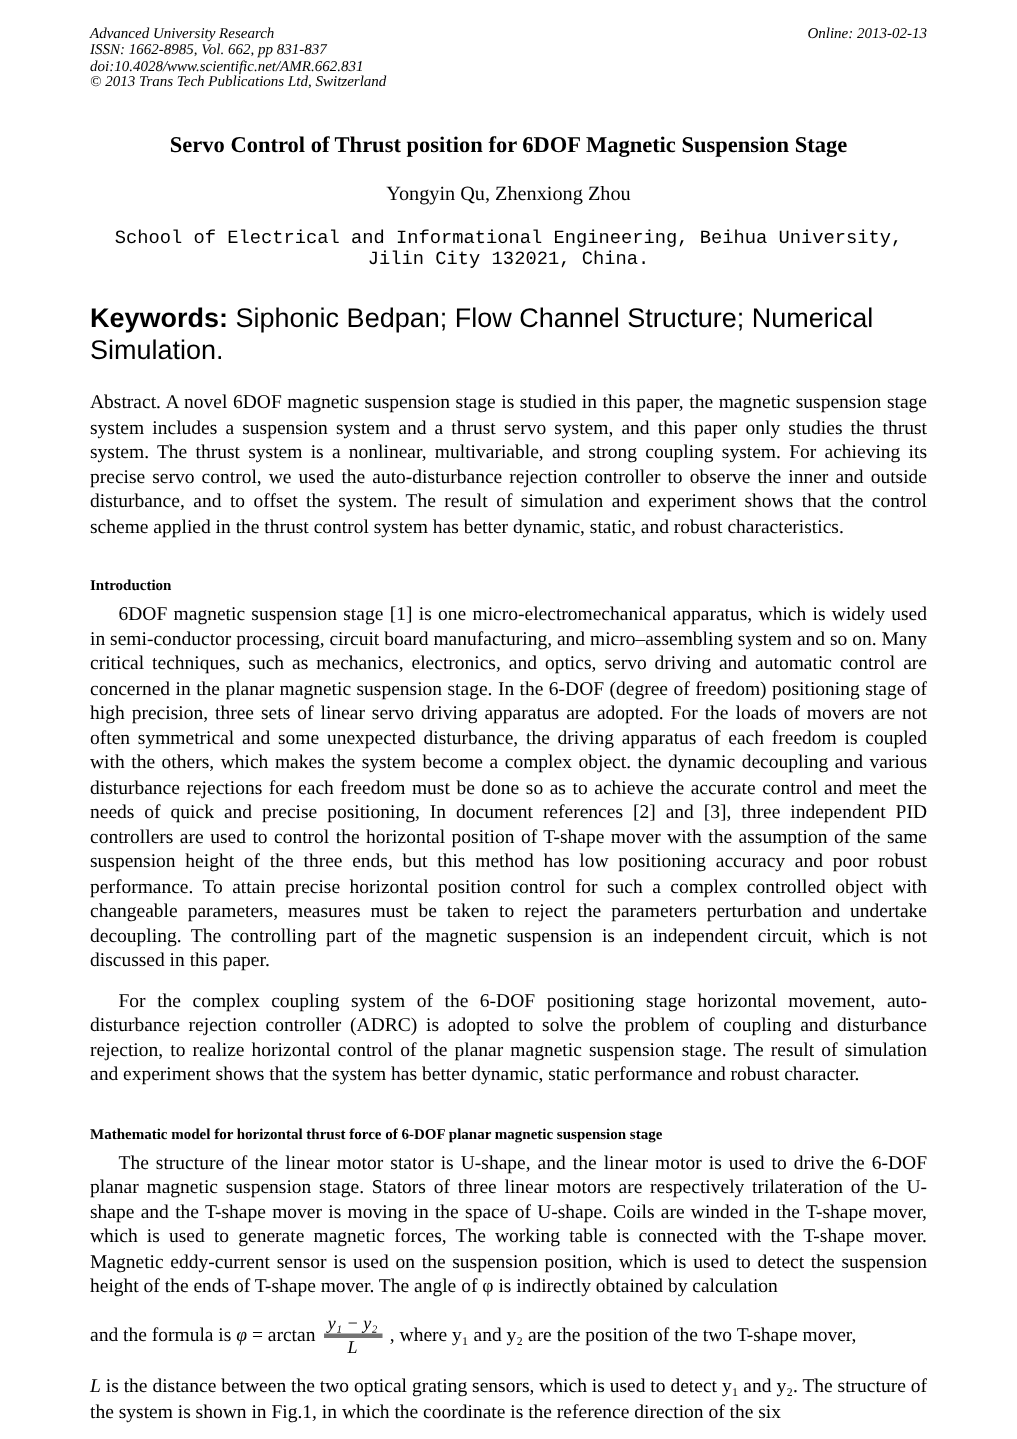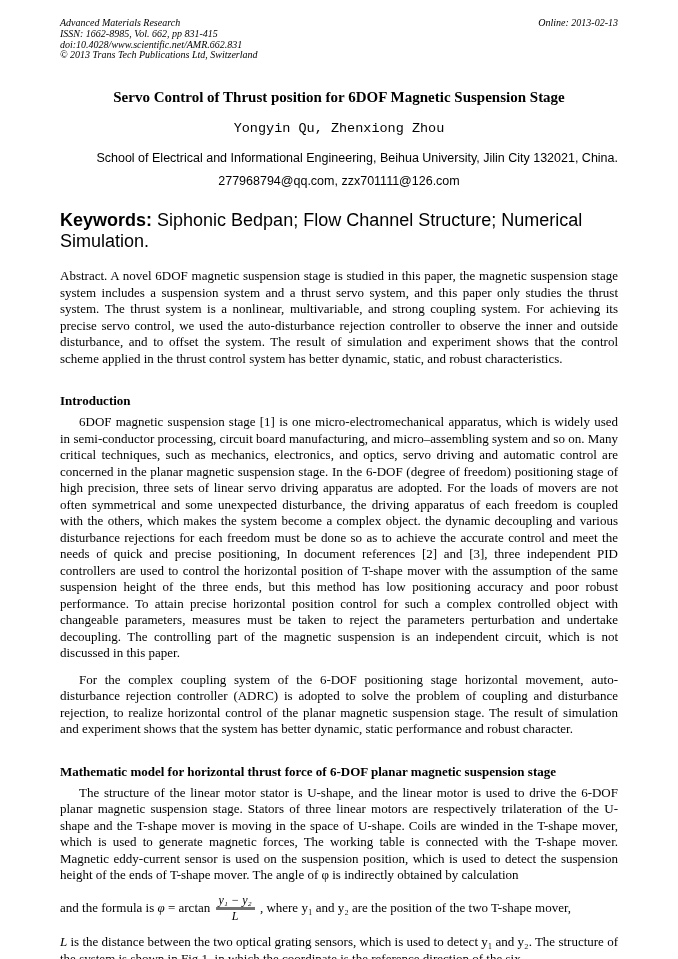--- a/index.html
+++ b/index.html
@@ -19,26 +19,26 @@
   }
   .header-left div { white-space: nowrap; }
 
   
   .title {
     font-family: Liberation Serif, serif;
     font-weight: bold; font-size: 15px; line-height: 1.2;
     text-align: center; margin: 27px 0 0 0;
   }
   .authors {
-    font-family: Liberation Mono, monospace;
+    font-family: Liberation Serif, serif;
     font-size: 13.5px; text-align: center; margin-top: 15px;
   }
   .affiliation {
-    font-family: Liberation Sans, sans-serif;
-    font-size: 12.5px; text-align: right; margin-top: 15px;
+    font-family: Liberation Mono, monospace;
+    font-size: 12.5px; text-align: center; margin-top: 15px;
   }
   .emails {
     font-family: "Liberation Sans", sans-serif;
     font-size: 12.5px; text-align: center; margin-top: 9px;
   }
   .keywords {
     font-family: "Liberation Sans", sans-serif;
     font-size: 18px; margin: 22px 0 0 0;
   }
   .keywords b { font-weight: bold; }
@@ -46,21 +46,21 @@
   
   .body-par {
     font-size: 13px; line-height: 16.5px;
     text-align: justify; margin: 15px 0 0 0;
   }
   .abstract { margin-top: 16px; }
   .abstract b { font-weight: normal; }
   .indent { text-indent: 19px; }
   .section-heading {
     font-family: "Liberation Serif", serif;
-    font-size: 13px; font-weight: bold;
+    font-size: 10px; font-weight: bold;
     margin: 26px 0 0 0;
   }
   .section-heading + .body-par { margin-top: 5px; font-family: Liberation Serif, serif; }
   .body-par + .body-par { margin-top: 10px; }
 
   
   .formula-line { margin-top: 8px; }
   .var { font-style: italic; }
   .frac {
     display: inline-block; vertical-align: middle;
@@ -71,35 +71,34 @@
   .frac .den { display: block; }
   .last-par { margin-top: 10px; }
 </style>
 </head>
 <body>
 
 <div class="page">
 
   <div class="header">
     <div class="header-left">
-      <div>Advanced Materials Research</div>
-      <div>ISSN: 1662-8985, Vol. 662, pp 831-415</div>
+      <div>Advanced University Research</div>
+      <div>ISSN: 1662-8985, Vol. 662, pp 831-837</div>
       <div>doi:10.4028/www.scientific.net/AMR.662.831</div>
       <div>© 2013 Trans Tech Publications Ltd, Switzerland</div>
     </div>
     <div class="header-right">Online: 2013-02-13</div>
   </div>
 
   <h1 class="title">Servo Control of Thrust position for 6DOF Magnetic Suspension Stage</h1>
 
   <div class="authors">Yongyin Qu,  Zhenxiong Zhou</div>
 
   <div class="affiliation">School of Electrical and Informational Engineering, Beihua University, Jilin City 132021, China.</div>
 
-  <div class="emails">277968794@qq.com, zzx701111@126.com</div>
 
   <p class="keywords"><b>Keywords:</b><span> Siphonic Bedpan; Flow Channel Structure; Numerical Simulation.</span></p>
 
   <p class="body-par abstract"><b>Abstract.</b><span> A novel 6DOF magnetic suspension stage is studied in this paper, the magnetic suspension stage system includes a suspension system and a thrust servo system, and this paper only studies the thrust system. The thrust system is a nonlinear, multivariable, and strong coupling system. For achieving its precise servo control, we used the auto-disturbance rejection controller to observe the inner and outside disturbance, and to offset the system. The result of simulation and experiment shows that the control scheme applied in the thrust control system has better dynamic, static, and robust characteristics.</span></p>
 
   <h2 class="section-heading">Introduction</h2>
 
   <p class="body-par indent">6DOF magnetic suspension stage [1] is one micro-electromechanical apparatus, which is widely used in semi-conductor processing, circuit board manufacturing, and micro–assembling system and so on. Many critical techniques, such as mechanics, electronics, and optics, servo driving and automatic control are concerned in the planar magnetic suspension stage. In the 6-DOF (degree of freedom) positioning stage of high precision, three sets of linear servo driving apparatus are adopted. For the loads of movers are not often symmetrical and some unexpected disturbance, the driving apparatus of each freedom is coupled with the others, which makes the system become a complex object. the dynamic decoupling and various disturbance rejections for each freedom must be done so as to achieve the accurate control and meet the needs of quick and precise positioning, In document references [2] and [3], three independent PID controllers are used to control the horizontal position of T-shape mover with the assumption of the same suspension height of the three ends, but this method has low positioning accuracy and poor robust performance. To attain precise horizontal position control for such a complex controlled object with changeable parameters, measures must be taken to reject the parameters perturbation and undertake decoupling. The controlling part of the magnetic suspension is an independent circuit, which is not discussed in this paper.</p>
 
   <p class="body-par indent">For the complex coupling system of the 6-DOF positioning stage horizontal movement, auto-disturbance rejection controller (ADRC) is adopted to solve the problem of coupling and disturbance rejection, to realize horizontal control of the planar magnetic suspension stage. The result of simulation and experiment shows that the system has better dynamic, static performance and robust character.</p>

